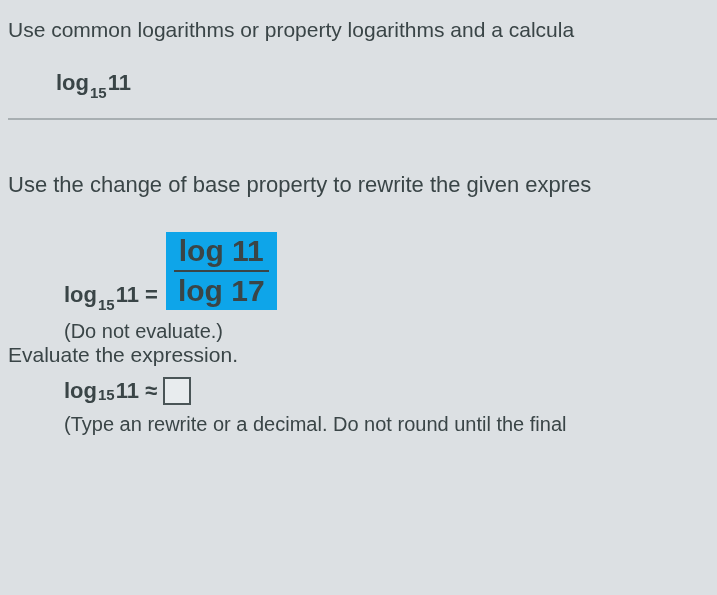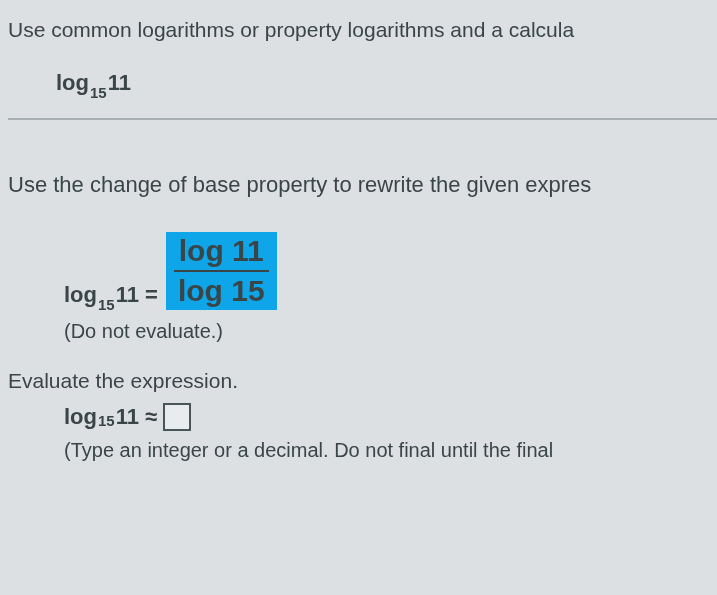--- a/index.html
+++ b/index.html
@@ -72,21 +72,20 @@
       height: 2px;
       width: 100%;
       background: #3a4547;
     }
     .frac-den {
       padding: 2px 4px 0 4px;
     }
     .note {
       font-size: 20px;
       margin-left: 56px;
-      margin-bottom: 26px;
     }
     .instruction-eval {
       font-size: 21px;
       margin-bottom: 10px;
     }
     .approx-row {
       font-size: 22px;
       font-weight: bold;
       margin-left: 56px;
       margin-bottom: 8px;
@@ -121,26 +120,26 @@
 
 <div class="instruction-mid">Use the change of base property to rewrite the given expres</div>
 
 <div class="equation-row">
   <span class="lhs">
     <span>log</span><span class="sub">15</span><span>11</span><span> = </span>
   </span>
   <span class="fraction">
     <span class="frac-num">log 11</span>
     <span class="frac-bar"></span>
-    <span class="frac-den">log 15</span>
+    <span class="frac-den">log 17</span>
   </span>
 </div>
 
 <div class="note">(Do not evaluate.)</div>
 
 <div class="instruction-eval">Evaluate the expression.</div>
 
 <div class="approx-row">
   <span>log</span><span class="sub">15</span><span>11</span>&nbsp;<span>≈</span>
   <span class="answer-box"></span>
 </div>
 
-<div class="note-bottom">(Type an integer or a decimal. Do not final until the final</div>
+<div class="note-bottom">(Type an rewrite or a decimal. Do not round until the final</div>
 
 </body></html>

